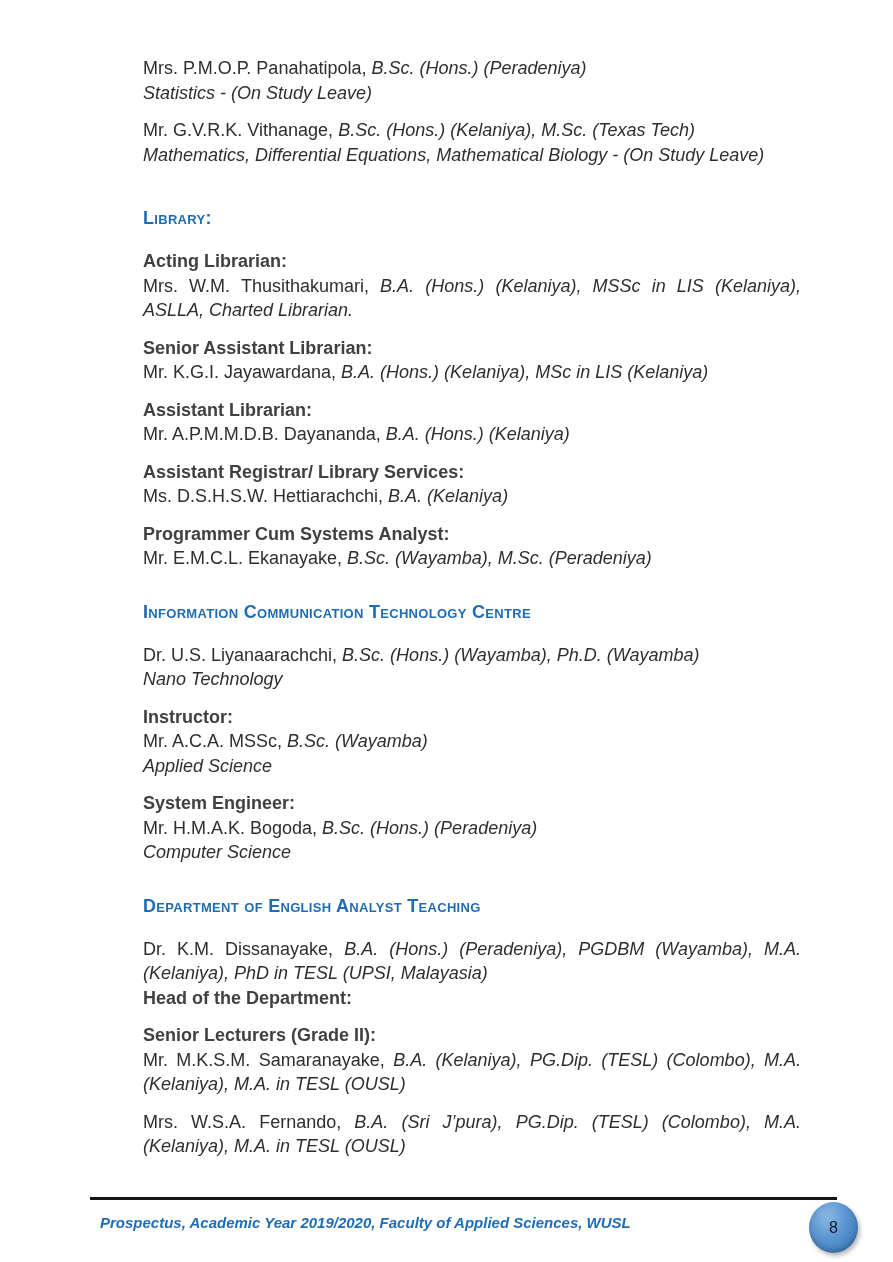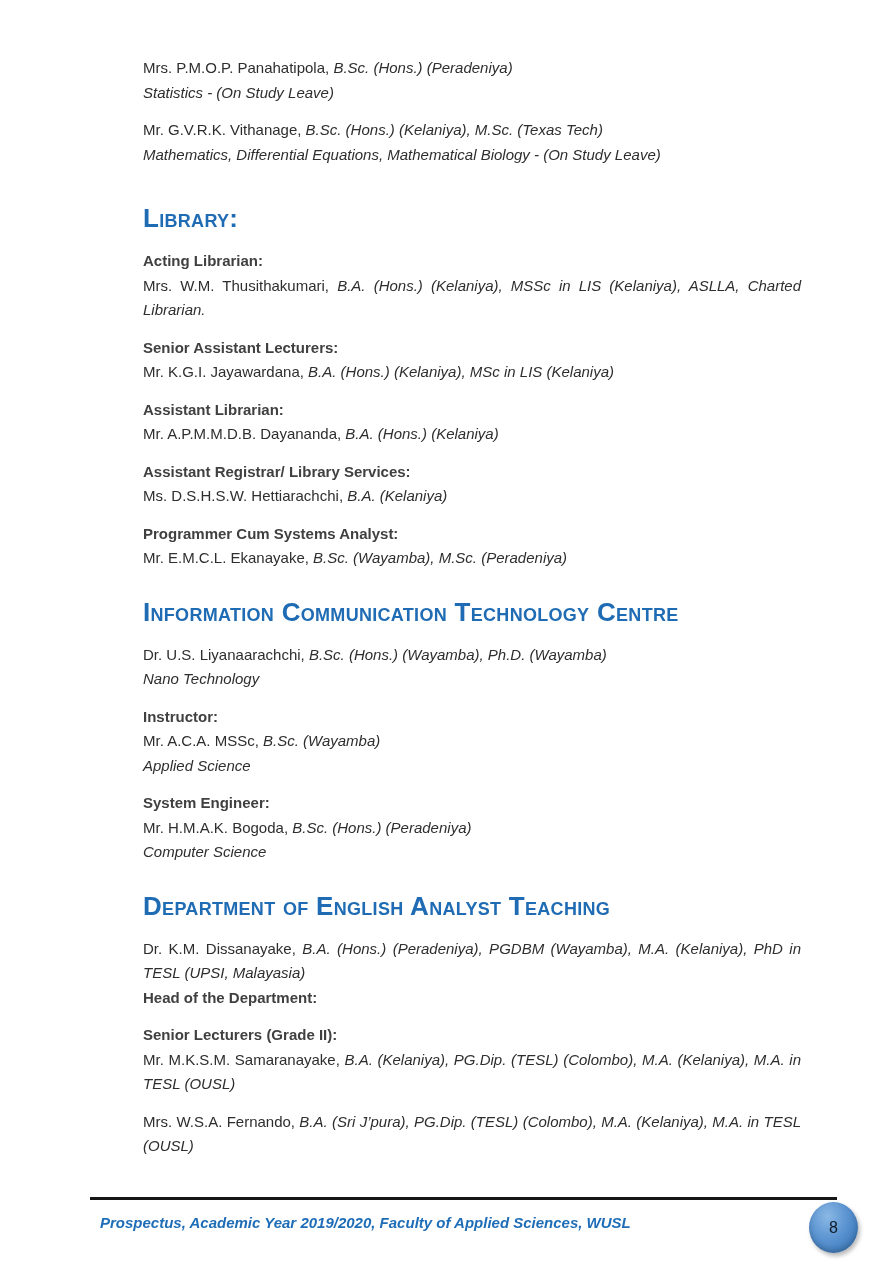--- a/index.html
+++ b/index.html
@@ -2,26 +2,26 @@
 <html style="--heading-blue: #1f6cb4; --footer-blue: #1e6db6;"><head>
 <meta charset="utf-8">
 <style>
   html,body{margin:0;padding:0;background:#ffffff;}
   .page{
     position:relative;width:893px;height:1262px;background:#ffffff;overflow:hidden;
     font-family:"Liberation Sans",sans-serif;color:#2e2e2e;
   }
   .content{position:absolute;left:143px;top:56px;width:658px;}
   .block{margin:0 0 13px 0;}
-  .line{margin:0;font-size:15px;line-height:24.5px;color:#2e2e2e;}
+  .line{margin:0;font-size:18px;line-height:24.5px;color:#2e2e2e;}
   .role{font-weight:bold;color:#404040;}
   .ital{font-style:italic;}
   .justify{text-align:justify;}
   .sec-title{
-    font-variant:small-caps;font-weight:bold;font-size:26px;line-height:31px;
+    font-variant:small-caps;font-weight:bold;font-size:18px;line-height:31px;
     color:var(--heading-blue,#1f6cb4);margin:26px 0 15px 0;letter-spacing:0.3px;
   }
   .sec-title.first{margin-top:36px;}
   .footer-rule{position:absolute;left:90px;top:1197px;width:747px;height:3px;background:#161616;}
   .footer-text{
     position:absolute;left:92px;top:1206px;margin:8px;font-size:15px;font-weight:bold;
     font-style:italic;color:var(--footer-blue,#1e6db6);
   }
   .page-badge{
     position:absolute;left:809px;top:1202px;width:49px;height:51px;border-radius:50%;
@@ -51,21 +51,21 @@
 
     <h2 class="sec-title first">Library:</h2>
 
     <div class="block">
       <p class="line role">Acting Librarian:</p>
       <p class="line justify"><span>Mrs. W.M. Thusithakumari,</span>
         <span class="ital">B.A. (Hons.) (Kelaniya), MSSc in LIS (Kelaniya), ASLLA, Charted Librarian.</span></p>
     </div>
 
     <div class="block">
-      <p class="line role">Senior Assistant Lecturers:</p>
+      <p class="line role">Senior Assistant Librarian:</p>
       <p class="line"><span>Mr. K.G.I. Jayawardana,</span>
         <span class="ital">B.A. (Hons.) (Kelaniya), MSc in LIS (Kelaniya)</span></p>
     </div>
 
     <div class="block">
       <p class="line role">Assistant Librarian:</p>
       <p class="line"><span>Mr. A.P.M.M.D.B. Dayananda,</span>
         <span class="ital">B.A. (Hons.) (Kelaniya)</span></p>
     </div>
 

